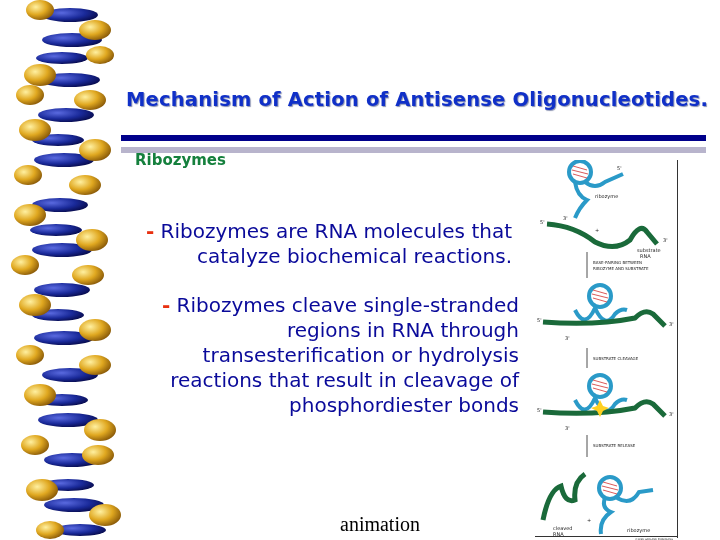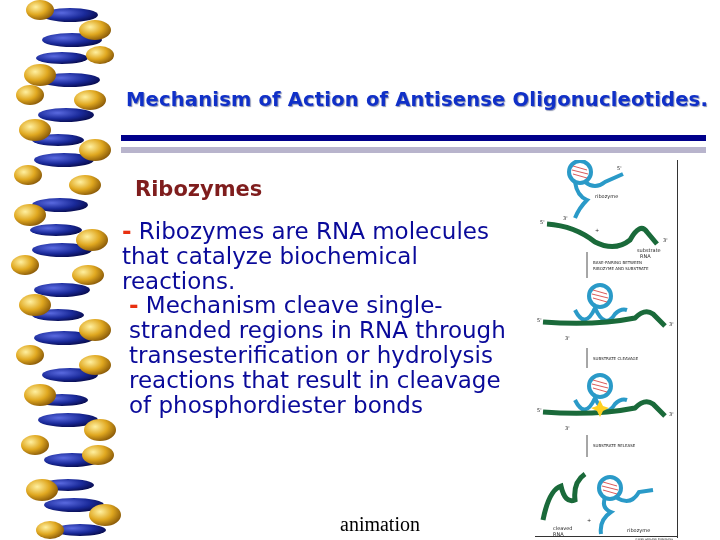--- a/index.html
+++ b/index.html
@@ -12,25 +12,25 @@
     .title {
       position: absolute; left: 110px; top: 88px; width: 610px;
       font-size: 19.5px; font-weight: bold; color: #1030c8;
       letter-spacing: 0.2px; white-space: nowrap;
       text-shadow: 1px 1px 1px #8890b0;
       margin-left: 16px;
     }
     .rule-dark { position: absolute; left: 121px; top: 135px; width: 585px; height: 6px; background: #00008b; }
     .rule-light { position: absolute; left: 121px; top: 147px; width: 585px; height: 6px; background: #b8b4cc; }
     .subhead {
-      position: absolute; left: 135px; top: 177px;
-      font-size: 21px; font-weight: bold; color: #7f1d1d;
+      position: absolute; left: 135px; top: 151px;
+      font-size: 15px; font-weight: bold; color: #15803d;
     }
     .bullet-text {
-      position: absolute; color: #0a0a9a; font-size: 23px; line-height: 25px;
+      position: absolute; color: #0a0a9a; font-size: 20px; line-height: 25px; text-align: right;
     }
     .dash { color: #e83010; font-weight: bold; }
     .b1 { left: 122px; top: 219px; width: 390px; }
     .b2 { left: 129px; top: 293px; width: 390px; }
     .anim-label {
       position: absolute; left: 340px; top: 513px;
       font-family: "Liberation Serif", serif; font-size: 20px; color: #000;
     }
     .diagram { position: absolute; left: 535px; top: 160px; width: 145px; height: 380px; }
     .diagram-frame-r { position: absolute; left: 677px; top: 160px; width: 1px; height: 378px; background: #333; }
@@ -111,21 +111,21 @@
 <div class="rule-dark"></div>
 <div class="rule-light"></div>
 
 <div class="subhead">Ribozymes</div>
 
 <div class="bullet-text b1">
   <span class="dash">-</span><span> Ribozymes are RNA molecules that catalyze biochemical reactions.</span>
 </div>
 
 <div class="bullet-text b2">
-  <span class="dash">-</span><span> Mechanism cleave single-stranded regions in RNA through transesterification or hydrolysis reactions that result in cleavage of phosphordiester bonds</span>
+  <span class="dash">-</span><span> Ribozymes cleave single-stranded regions in RNA through transesterification or hydrolysis reactions that result in cleavage of phosphordiester bonds</span>
 </div>
 
 <div class="anim-label">animation</div>
 
 <svg class="diagram" viewBox="0 0 145 380">
   <g font-family="DejaVu Sans, sans-serif" font-size="5" fill="#222">
 
     <g>
       <circle cx="45" cy="12" r="11" fill="none" stroke="#2a9ac8" stroke-width="4"></circle>
       <g stroke="#d03030" stroke-width="0.8">

